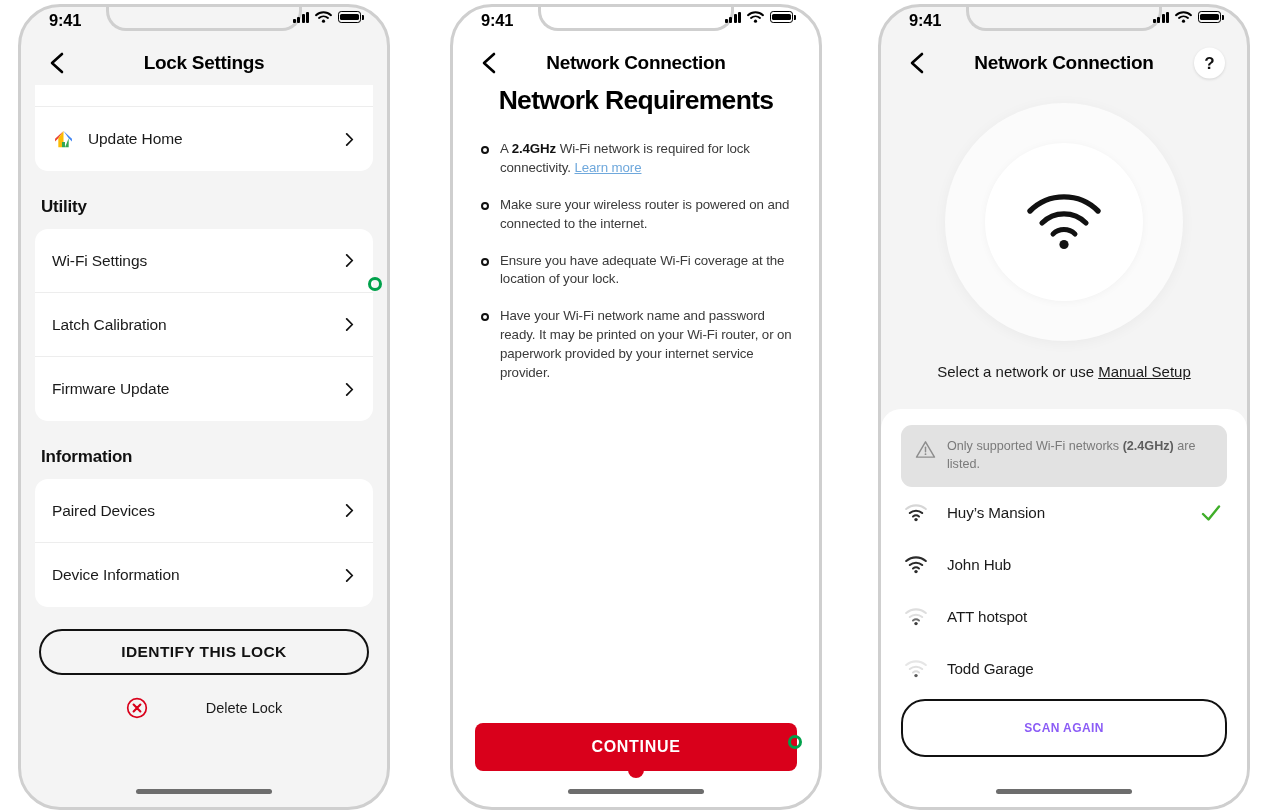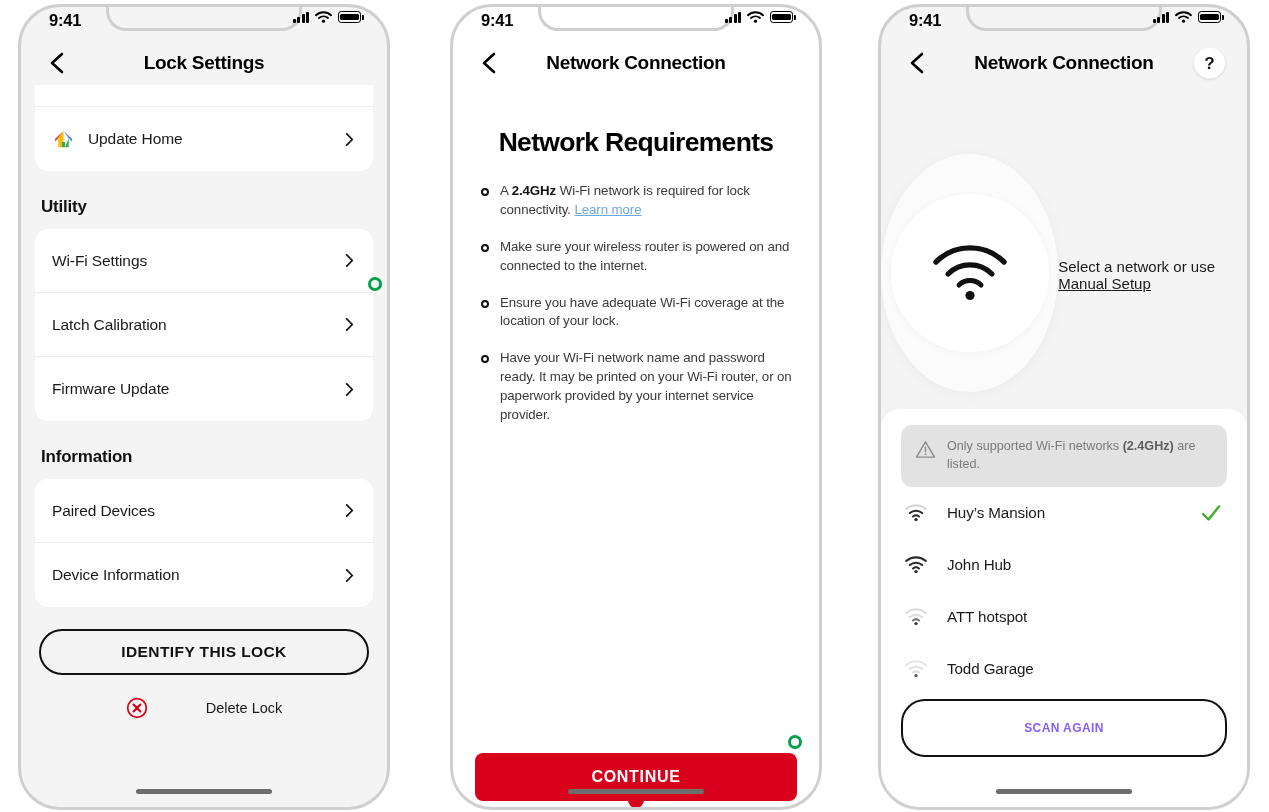--- a/index.html
+++ b/index.html
@@ -104,46 +104,46 @@
     background:transparent;
   }
   .delrow {
     display:flex; align-items:center; justify-content:center; gap:10px;
     margin-top:22px; cursor:pointer;
   }
   .delrow .dtxt { font-size:14.5px; color:#1a1a1a;padding-left:48px; }
 
   
   .p2body { padding:0 24px; height:calc(100% - 78px); position:relative; }
-  .h1 { font-size:26.5px; font-weight:bold; color:#000; text-align:center; margin-top:42px; letter-spacing:-0.7px;}
+  .h1 { font-size:26.5px; font-weight:bold; color:#000; text-align:center; letter-spacing:-0.7px;}
   .bullets { margin-top:24px; }
   .bullet { display:flex; gap:11px; margin-bottom:18px; padding-left:4px;}
   .bdot {
     flex:0 0 auto; width:8px; height:8px; border:2.2px solid #111; border-radius:50%;
     margin-top:6px;
   }
   .btxt { font-size:13.3px; line-height:1.42; color:#3a3a3a; letter-spacing:-0.1px;}
   .btxt b { color:#111; font-weight:bold; }
   .lnk { color:#6fa8dc; text-decoration:underline; cursor:pointer; }
   .cta {
-    position:absolute; left:22px; right:22px; bottom:48px;
+    position:absolute; left:22px; right:22px; bottom:36px;
     height:48px; background:#d9001b; border-radius:8px;
     display:flex; align-items:center; justify-content:center;
     color:#fff; font-size:16px; font-weight:bold; letter-spacing:0.7px; cursor:pointer;
   }
   .cta-notch {
     position:absolute; left:50%; transform:translateX(-50%);
     bottom:-7px; width:16px; height:14px; background:#d9001b;
     border-radius:0 0 9px 9px;
   }
 
   
   .p3hero {
     height:358px; position:relative;
-    display:flex; flex-direction:row; align-items:center; justify-content:flex-start;
+    display:flex; flex-direction:column; align-items:center; justify-content:flex-start;
   }
   .ring-outer {
     margin-top:18px;
     width:238px; height:238px; border-radius:50%;
     background:#fbfbfb;
     box-shadow: 0 2px 14px rgba(0,0,0,0.045);
     display:flex; align-items:center; justify-content:center;
   }
   .ring-inner {
     width:158px; height:158px; border-radius:50%;

